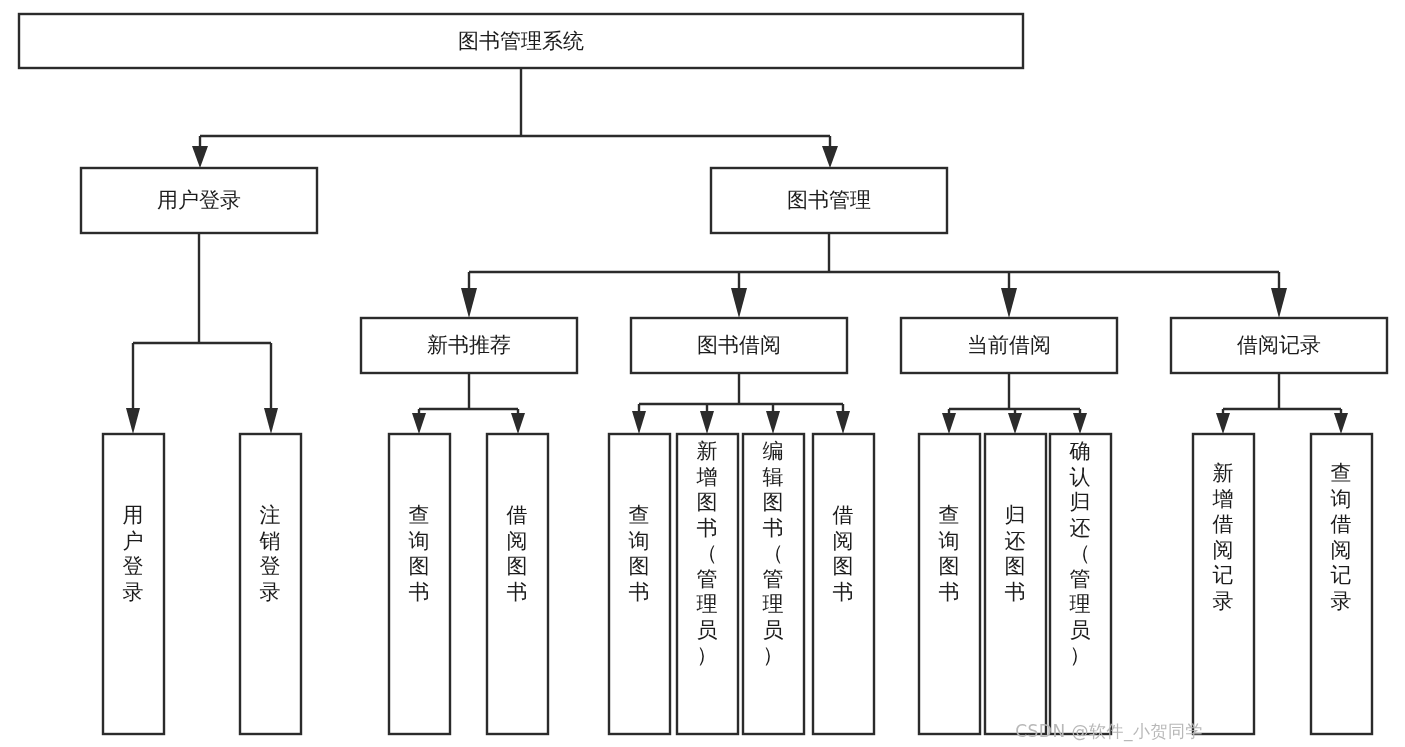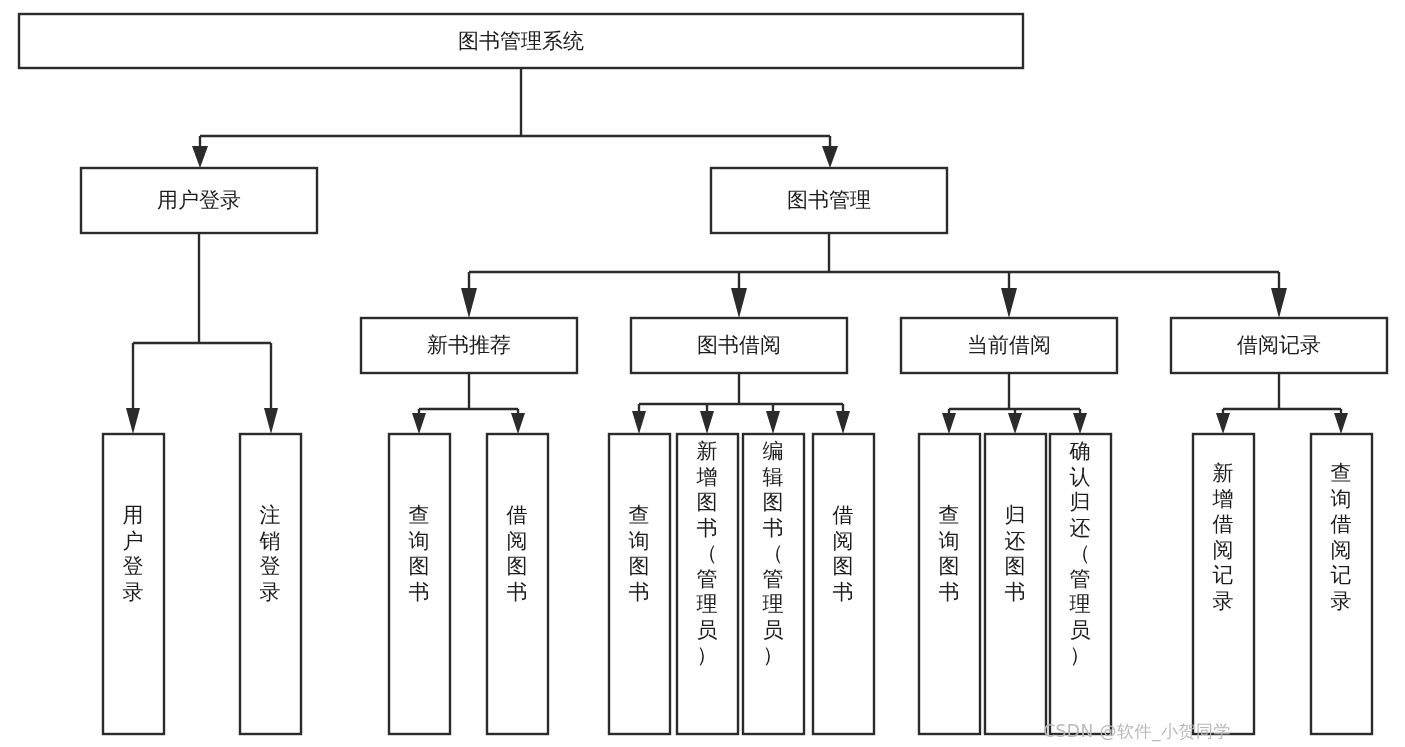--- a/index.html
+++ b/index.html
@@ -11,21 +11,20 @@
     width: 1405px;
     height: 747px;
     font-family: "DejaVu Sans", "Liberation Sans", sans-serif;
     overflow: hidden;
   }
   #diagram-root {
     position: relative;
     width: 1211px;
     height: 747px;
     background: #ffffff;
-    padding-left: 28px;
   }
   svg.diagram-svg {
     position: absolute;
     top: 0;
     left: 0;
     width: 1405px;
     height: 747px;
   }
   .node-box {
     fill: #ffffff;

